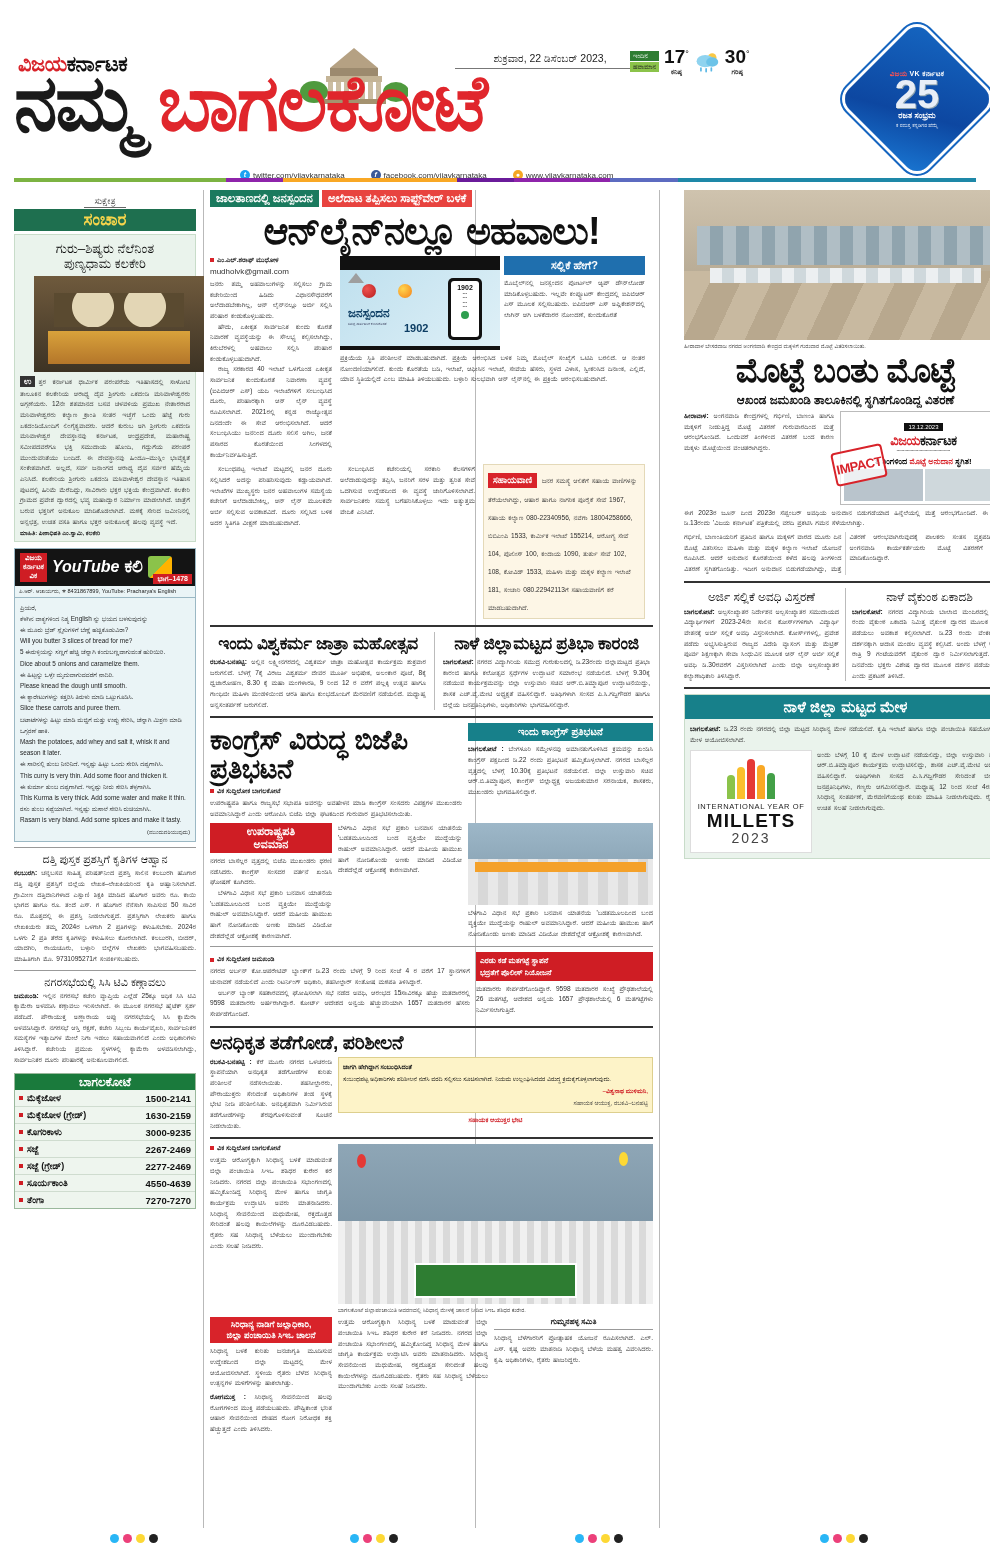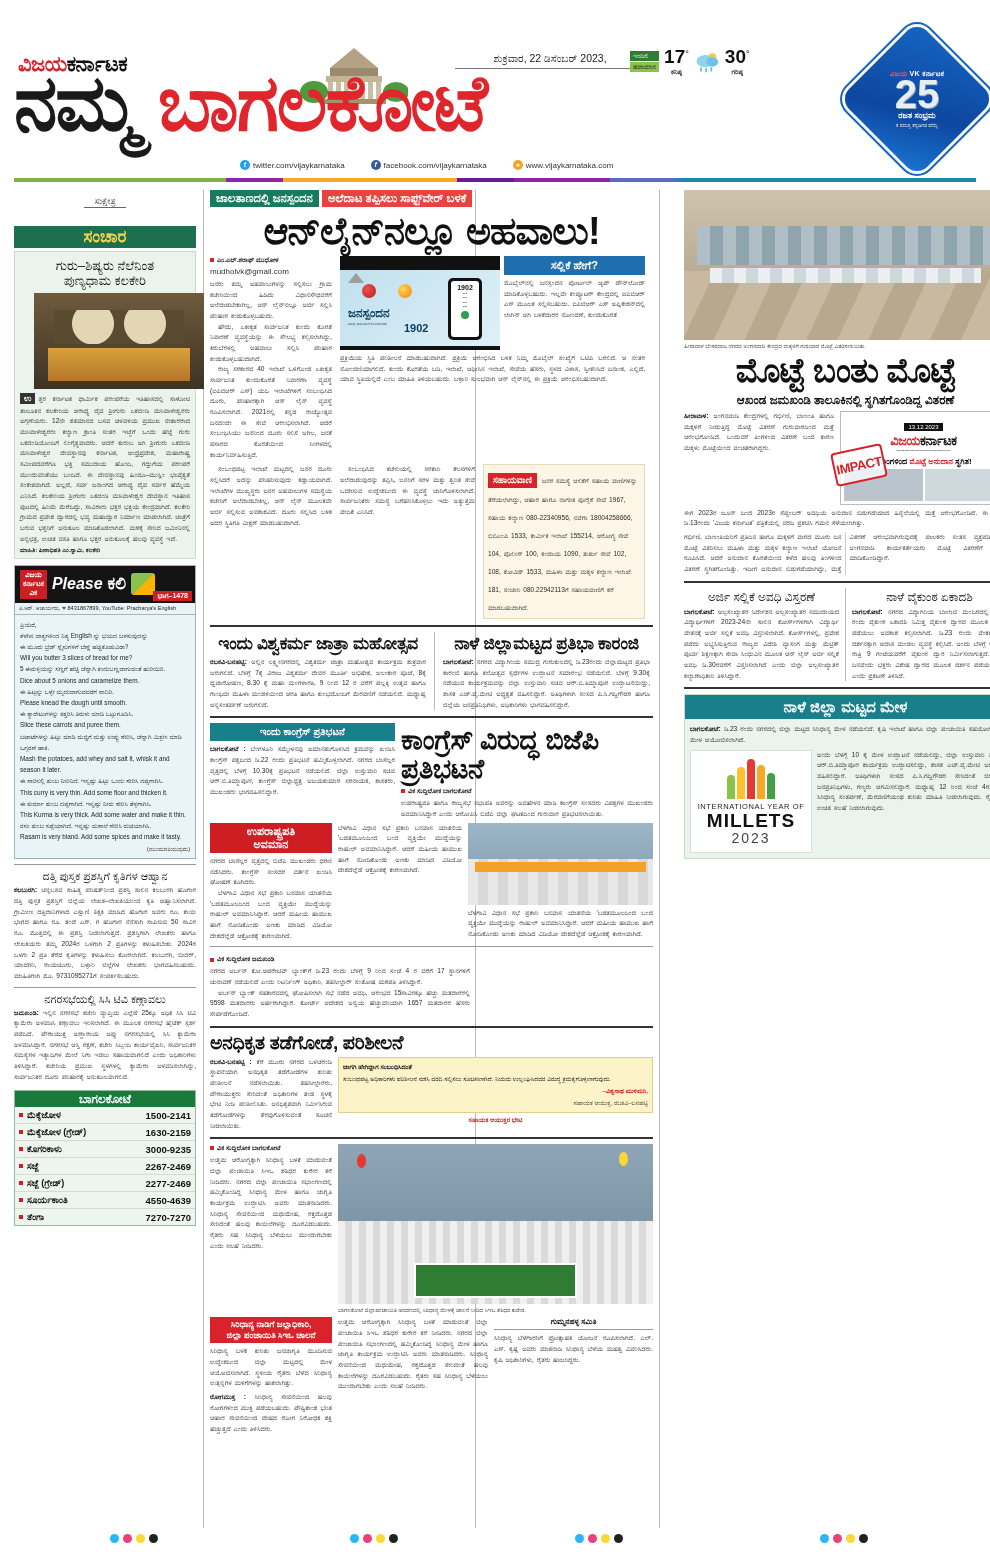--- a/index.html
+++ b/index.html
@@ -45,21 +45,21 @@
     box-shadow: 0 0 0 3px #fff, 0 0 0 5px #1565c0;
   }
   .jub-inner { transform: rotate(-45deg); width:110px; height:110px; display:flex;
     flex-direction:column; align-items:center; justify-content:center; color:#fff; }
   .jub-vk { font-size:7px; font-weight:bold; letter-spacing:.3px; }
   .jub-vk .r { color:#ff5252; }
   .jub-25 { font-size:40px; font-weight:bold; line-height:.8; color:#e8eef7;
     text-shadow:1px 1px 0 #90a4ae; }
   .jub-cap { font-size:8px; font-weight:bold; margin-top:1px;}
   .jub-sub { font-size:5.2px; margin-top:1px;}
-  .socials { position:absolute; left:240px; top:160px; display:flex; gap:26px; font-size:8px; color:#333; }
+  .socials { position:absolute; left:240px; top:170px; display:flex; gap:26px; font-size:8px; color:#333; }
   .socials .s { display:flex; align-items:center; gap:3px; }
   .sdot { width:10px; height:10px; border-radius:50%; display:inline-block; color:#fff;
     font-size:7px; text-align:center; line-height:10px; font-weight:bold;}
   .sdot.tw { background:#1da1f2; }
   .sdot.fb { background:#3b5998; }
   .sdot.web { background:#f5a623; }
   .rule-multi { position:absolute; left:14px; right:14px; top:178px; height:4px; display:flex; }
   .rule-multi i { display:block; height:4px; }
 
   
@@ -267,21 +267,21 @@
   <div class="body-grid">
 
     <div class="vline" style="left:189px;"></div>
     <div class="vline" style="left:461px;"></div>
     <div class="vline" style="left:645px;"></div>
 
     <div class="col" style="left:0; top:0; width:182px;">
 
       <div style="text-align:center;">
         <div style="font-size:9px;color:#333;border-bottom:1px solid #666;display:inline-block;padding:0 10px;">ಸುಕ್ಷೇತ್ರ</div>
-        <div style="background:#1e6f4f;color:#f6d44b;font-size:17px;font-weight:bold;padding:1px 0;margin-top:18px;">ಸಂಚಾರ</div>
+        <div style="background:#1e6f4f;color:#f6d44b;font-size:17px;font-weight:bold;padding:1px 0;margin-top:1px;">ಸಂಚಾರ</div>
       </div>
 
       <div class="tint-green" style="padding:4px 5px;margin-top:3px;">
         <h4 class="head-sm">ಗುರು–ಶಿಷ್ಯರು ನೆಲೆನಿಂತ</h4>
         <h4 class="head-sm" style="margin-top:-2px;">ಪುಣ್ಯಧಾಮ ಕಲಕೇರಿ</h4>
         <div class="photo" style="height:96px;margin:4px 14px 4px;background:linear-gradient(#6f5a3d,#3d3324);">
           <div style="position:absolute;left:12%;top:18%;width:76%;height:36%;background:radial-gradient(circle at 30% 40%,#e3d6b5 0 22%,transparent 23%),radial-gradient(circle at 70% 40%,#e3d6b5 0 22%,transparent 23%),#5a4a30;"></div>
           <div style="position:absolute;left:8%;bottom:8%;width:84%;height:34%;background:linear-gradient(#d9a23b,#b4762a);"></div>
         </div>
         <div class="body-text">
@@ -290,21 +290,21 @@
         <div style="margin-top:3px;font-size:6px;font-weight:bold;color:#222;">ಮಾಹಿತಿ: ಪೀಠಾಧಿಪತಿ ಎಂ.ಸ್ವಾಮಿ, ಕಲಕೇರಿ</div>
       </div>
 
       <div class="ek-card" style="margin-top:6px;">
         <div class="ek-top">
           <div class="ek-vk">
             <div>ವಿಜಯ</div>
             <div>ಕರ್ನಾಟಕ</div>
             <div>ವಿಕ</div>
           </div>
-          <span class="ek-eng">Please</span>
+          <span class="ek-eng">YouTube</span>
           <span class="ek-kali">ಕಲಿ</span>
           <span class="ek-ic"></span>
           <span class="ek-part">ಭಾಗ–1478</span>
         </div>
         <div class="ek-meta">ಪಿ.ಆರ್. ಆಚಾರ್ಯರು,  ☎ 8431867899, YouTube: Pracharya's English</div>
         <div class="ek-body">
           <div>ಪ್ರಿಯರೆ,</div>
           <div>ಕೆಳಗಿನ ವಾಕ್ಯಗಳಿಂದ ನಿತ್ಯ English ನ್ನು ಭಯದ ಬಳಸುವುದನ್ನು</div>
           <div>ಈ ಮೂರು ಬ್ರೆಡ್ ಸ್ಲೈಸುಗಳಿಗೆ ಬೆಣ್ಣೆ ಹಚ್ಚಿಕೊಡುವಿರಾ?</div>
           <div>Will you butter 3 slices of bread for me?</div>
@@ -476,31 +476,31 @@
             <span class="hl">ಬಾಗಲಕೋಟೆ:</span>
             <span>ನಗರದ ವಿದ್ಯಾಗಿರಿಯ ಸಮುದ್ರ ಗುರುಕುಲದಲ್ಲಿ ಡಿ.23ರಂದು ಜಿಲ್ಲಾಮಟ್ಟದ ಪ್ರತಿಭಾ ಕಾರಂಜಿ ಹಾಗೂ ಕಲೋತ್ಸವ ಸ್ಪರ್ಧೆಗಳ ಉದ್ಘಾಟನೆ ಸಮಾರಂಭ ನಡೆಯಲಿದೆ. ಬೆಳಗ್ಗೆ 9.30ಕ್ಕೆ ನಡೆಯುವ ಕಾರ್ಯಕ್ರಮವನ್ನು ಜಿಲ್ಲಾ ಉಸ್ತುವಾರಿ ಸಚಿವ ಆರ್.ಬಿ.ತಿಮ್ಮಾಪೂರ ಉದ್ಘಾಟನೆಯಿದ್ದು, ಶಾಸಕ ಎಚ್.ವೈ.ಮೇಟಿ ಅಧ್ಯಕ್ಷತೆ ವಹಿಸಲಿದ್ದಾರೆ. ಅತಿಥಿಗಳಾಗಿ ಸಂಸದ ಪಿ.ಸಿ.ಗದ್ದಿಗೌಡರ ಹಾಗೂ ಜಿಲ್ಲೆಯ ಜನಪ್ರತಿನಿಧಿಗಳು, ಅಧಿಕಾರಿಗಳು ಭಾಗವಹಿಸಲಿದ್ದಾರೆ.</span>
           </div>
         </div>
       </div>
 
       <hr class="hrthick">
 
       <div>
         <div style="display:flex;gap:6px;">
+          <div style="width:252px;">
+            <h2 class="head-lg" style="text-align:left;">ಕಾಂಗ್ರೆಸ್ ವಿರುದ್ಧ ಬಿಜೆಪಿ ಪ್ರತಿಭಟನೆ</h2>
+            <div class="byline" style="margin-top:4px;"><i class="sq"></i><span>ವಿಕ ಸುದ್ದಿಲೋಕ ಬಾಗಲಕೋಟೆ</span></div>
+            <div class="body-text">ಉಪರಾಷ್ಟ್ರಪತಿ ಹಾಗೂ ರಾಜ್ಯಸಭೆ ಸಭಾಪತಿ ಅವರನ್ನು ಅವಹೇಳನ ಮಾಡಿ ಕಾಂಗ್ರೆಸ್ ಸಂಸದರು ವಿಪಕ್ಷಗಳ ಮುಖಂಡರು ಅವಮಾನಿಸಿದ್ದಾರೆ ಎಂದು ಆರೋಪಿಸಿ ಬಿಜೆಪಿ ಜಿಲ್ಲಾ ಘಟಕದಿಂದ ಗುರುವಾರ ಪ್ರತಿಭಟಿಸಲಾಯಿತು.</div>
+          </div>
           <div style="flex:1;">
             <div class="label-teal" style="font-size:10px;">ಇಂದು ಕಾಂಗ್ರೆಸ್ ಪ್ರತಿಭಟನೆ</div>
             <div class="body-text" style="margin-top:3px;">
               <span class="hl">ಬಾಗಲಕೋಟೆ :</span>
               <span>ಬೆಂಗಳೂರಿ ಸಮ್ಮೇಳನವು ಅಮಾನತುಗೊಳಿಸಿದ ಕ್ರಮವನ್ನು ಖಂಡಿಸಿ ಕಾಂಗ್ರೆಸ್ ಪಕ್ಷದಿಂದ ಡಿ.22 ರಂದು ಪ್ರತಿಭಟನೆ ಹಮ್ಮಿಕೊಳ್ಳಲಾಗಿದೆ. ನಗರದ ಬಾಸೆಲ್ಲರ ವೃತ್ತದಲ್ಲಿ ಬೆಳಗ್ಗೆ 10.30ಕ್ಕೆ ಪ್ರತಿಭಟನೆ ನಡೆಯಲಿದೆ. ಜಿಲ್ಲಾ ಉಸ್ತುವಾರಿ ಸಚಿವ ಆರ್.ಬಿ.ತಿಮ್ಮಾಪೂರ, ಕಾಂಗ್ರೆಸ್ ಜಿಲ್ಲಾಧ್ಯಕ್ಷ ಅಜಯಕುಮಾರ ಸರನಾಯಕ, ಶಾಸಕರು, ಮುಖಂಡರು ಭಾಗವಹಿಸಲಿದ್ದಾರೆ.</span>
             </div>
-          </div>
-          <div style="width:252px;">
-            <h2 class="head-lg" style="text-align:left;">ಕಾಂಗ್ರೆಸ್ ವಿರುದ್ಧ ಬಿಜೆಪಿ ಪ್ರತಿಭಟನೆ</h2>
-            <div class="byline" style="margin-top:4px;"><i class="sq"></i><span>ವಿಕ ಸುದ್ದಿಲೋಕ ಬಾಗಲಕೋಟೆ</span></div>
-            <div class="body-text">ಉಪರಾಷ್ಟ್ರಪತಿ ಹಾಗೂ ರಾಜ್ಯಸಭೆ ಸಭಾಪತಿ ಅವರನ್ನು ಅವಹೇಳನ ಮಾಡಿ ಕಾಂಗ್ರೆಸ್ ಸಂಸದರು ವಿಪಕ್ಷಗಳ ಮುಖಂಡರು ಅವಮಾನಿಸಿದ್ದಾರೆ ಎಂದು ಆರೋಪಿಸಿ ಬಿಜೆಪಿ ಜಿಲ್ಲಾ ಘಟಕದಿಂದ ಗುರುವಾರ ಪ್ರತಿಭಟಿಸಲಾಯಿತು.</div>
           </div>
         </div>
 
         <div style="display:flex;gap:6px;margin-top:3px;">
           <div style="width:122px;">
             <div style="background:#cf1d24;color:#fff;font-weight:bold;font-size:11px;text-align:center;padding:2px;line-height:1.2;">
               <div>ಉಪರಾಷ್ಟ್ರಪತಿ</div>
               <div>ಅವಮಾನ</div>
             </div>
             <div class="body-text" style="margin-top:3px;">ನಗರದ ಬಾಸೆಲ್ಲರ ವೃತ್ತದಲ್ಲಿ ಬಿಜೆಪಿ ಮುಖಂಡರು ಧರಣಿ ನಡೆಸಿದರು. ಕಾಂಗ್ರೆಸ್ ಸಂಸದರ ವರ್ತನೆ ಖಂಡಿಸಿ ಘೋಷಣೆ ಕೂಗಿದರು.</div>
@@ -520,20 +520,27 @@
       </div>
 
       <hr class="hrline">
 
       <div style="margin-top:2px;">
         <div style="display:flex;gap:6px;">
           <div style="width:260px;">
             <div class="byline" style="margin-top:3px;"><i class="sq"></i><span>ವಿಕ ಸುದ್ದಿಲೋಕ ಜಮಖಂಡಿ</span></div>
             <div class="body-text">ನಗರದ ಅರ್ಬನ್ ಕೋ.ಆಪರೇಟಿವ್ ಬ್ಯಾಂಕ್‌ಗೆ ಡಿ.23 ರಂದು ಬೆಳಗ್ಗೆ 9 ರಿಂದ ಸಂಜೆ 4 ರ ವರೆಗೆ 17 ಸ್ಥಾನಗಳಿಗೆ ಚುನಾವಣೆ ನಡೆಯಲಿದೆ ಎಂದು ರಿಟರ್ನಿಂಗ್ ಅಧಿಕಾರಿ, ತಹಸೀಲ್ದಾರ್ ಸಂತೋಷ ಮಠಪತಿ ತಿಳಿಸಿದ್ದಾರೆ.</div>
             <div class="body-text" style="text-indent:8px;">ಅರ್ಬನ್ ಬ್ಯಾಂಕ್ ಸಹಕಾರವದಲ್ಲಿ ಘೋಷಿಸಲಾಗಿ ಸಭೆ ನಡೆದ ಅವಧಿ, ಆರಂಭದ 15ಸಾವಿರಕ್ಕೂ ಹೆಚ್ಚು ಮತದಾರರಲ್ಲಿ 9598 ಮತದಾರರು ಅರ್ಹರಾಗಿದ್ದಾರೆ. ಕೋರ್ಟ್ ಆದೇಶದ ಅನ್ವಯ ಹೆಚ್ಚುವರಿಯಾಗಿ 1657 ಮತದಾರರ ಹೆಸರು ಸೇರ್ಪಡೆಗೊಂಡಿದೆ.</div>
+          </div>
+          <div style="flex:1;">
+            <div class="redbox">
+              <div>ಎರಡು ಕಡೆ ಮತಗಟ್ಟೆ ಸ್ಥಾಪನೆ</div>
+              <div>ಭದ್ರತೆಗೆ ಪೊಲೀಸ್ ನಿಯೋಜನೆ</div>
+            </div>
+            <div class="body-text" style="margin-top:3px;">ಮತದಾರರು ಸೇರ್ಪಡೆಗೊಂಡಿದ್ದಾರೆ. 9598 ಮತದಾರರ ಸಂಖ್ಯೆ ಪ್ರೌಢಶಾಲೆಯಲ್ಲಿ 26 ಮತಗಟ್ಟೆ, ಆದೇಶದ ಅನ್ವಯ 1657 ಪ್ರೌಢಶಾಲೆಯಲ್ಲಿ 6 ಮತಗಟ್ಟೆಗಳು ನಿರ್ಮಿಸಲಾಗುತ್ತಿದೆ.</div>
           </div>
         </div>
       </div>
 
       <hr class="hrthick">
 
       <div>
         <h3 class="head-md" style="text-align:left;font-size:19px;">ಅನಧಿಕೃತ ತಡೆಗೋಡೆ, ಪರಿಶೀಲನೆ</h3>
         <div style="display:flex;gap:6px;margin-top:3px;">
           <div style="width:122px;">

